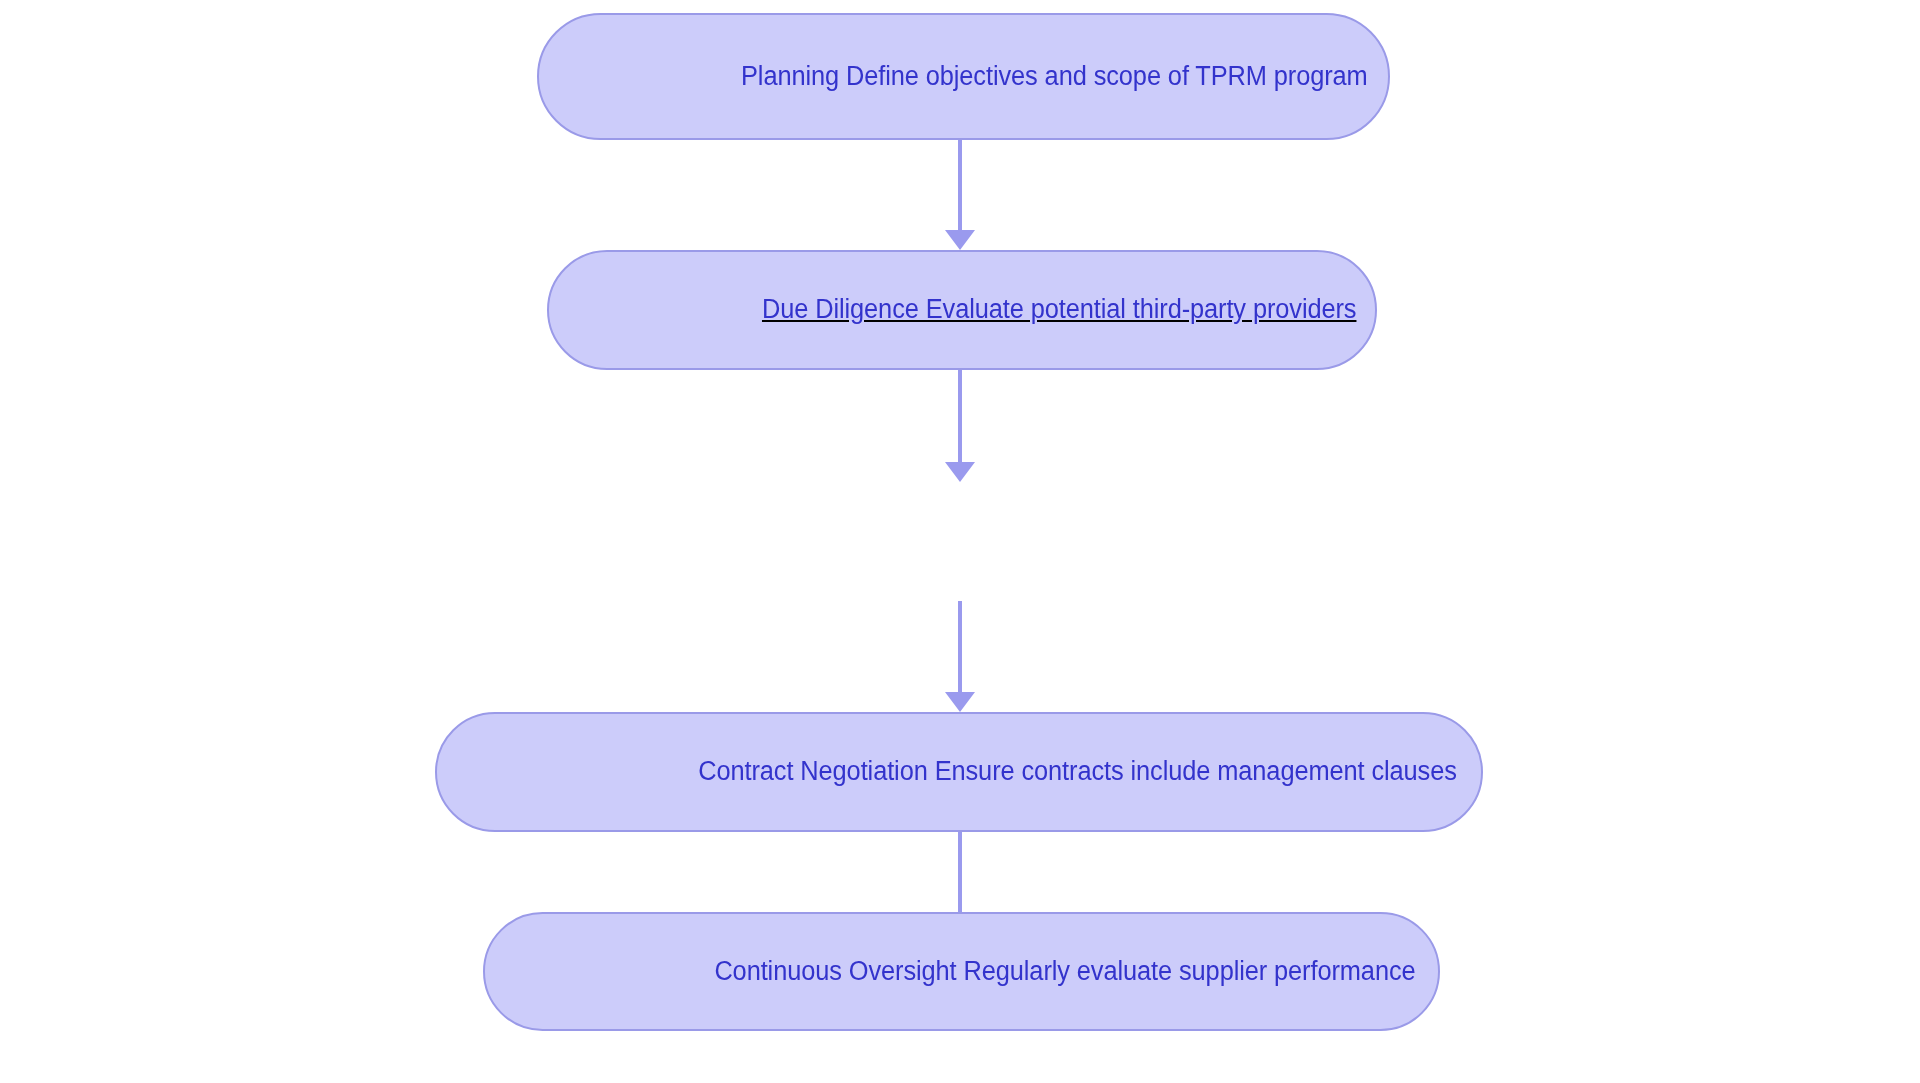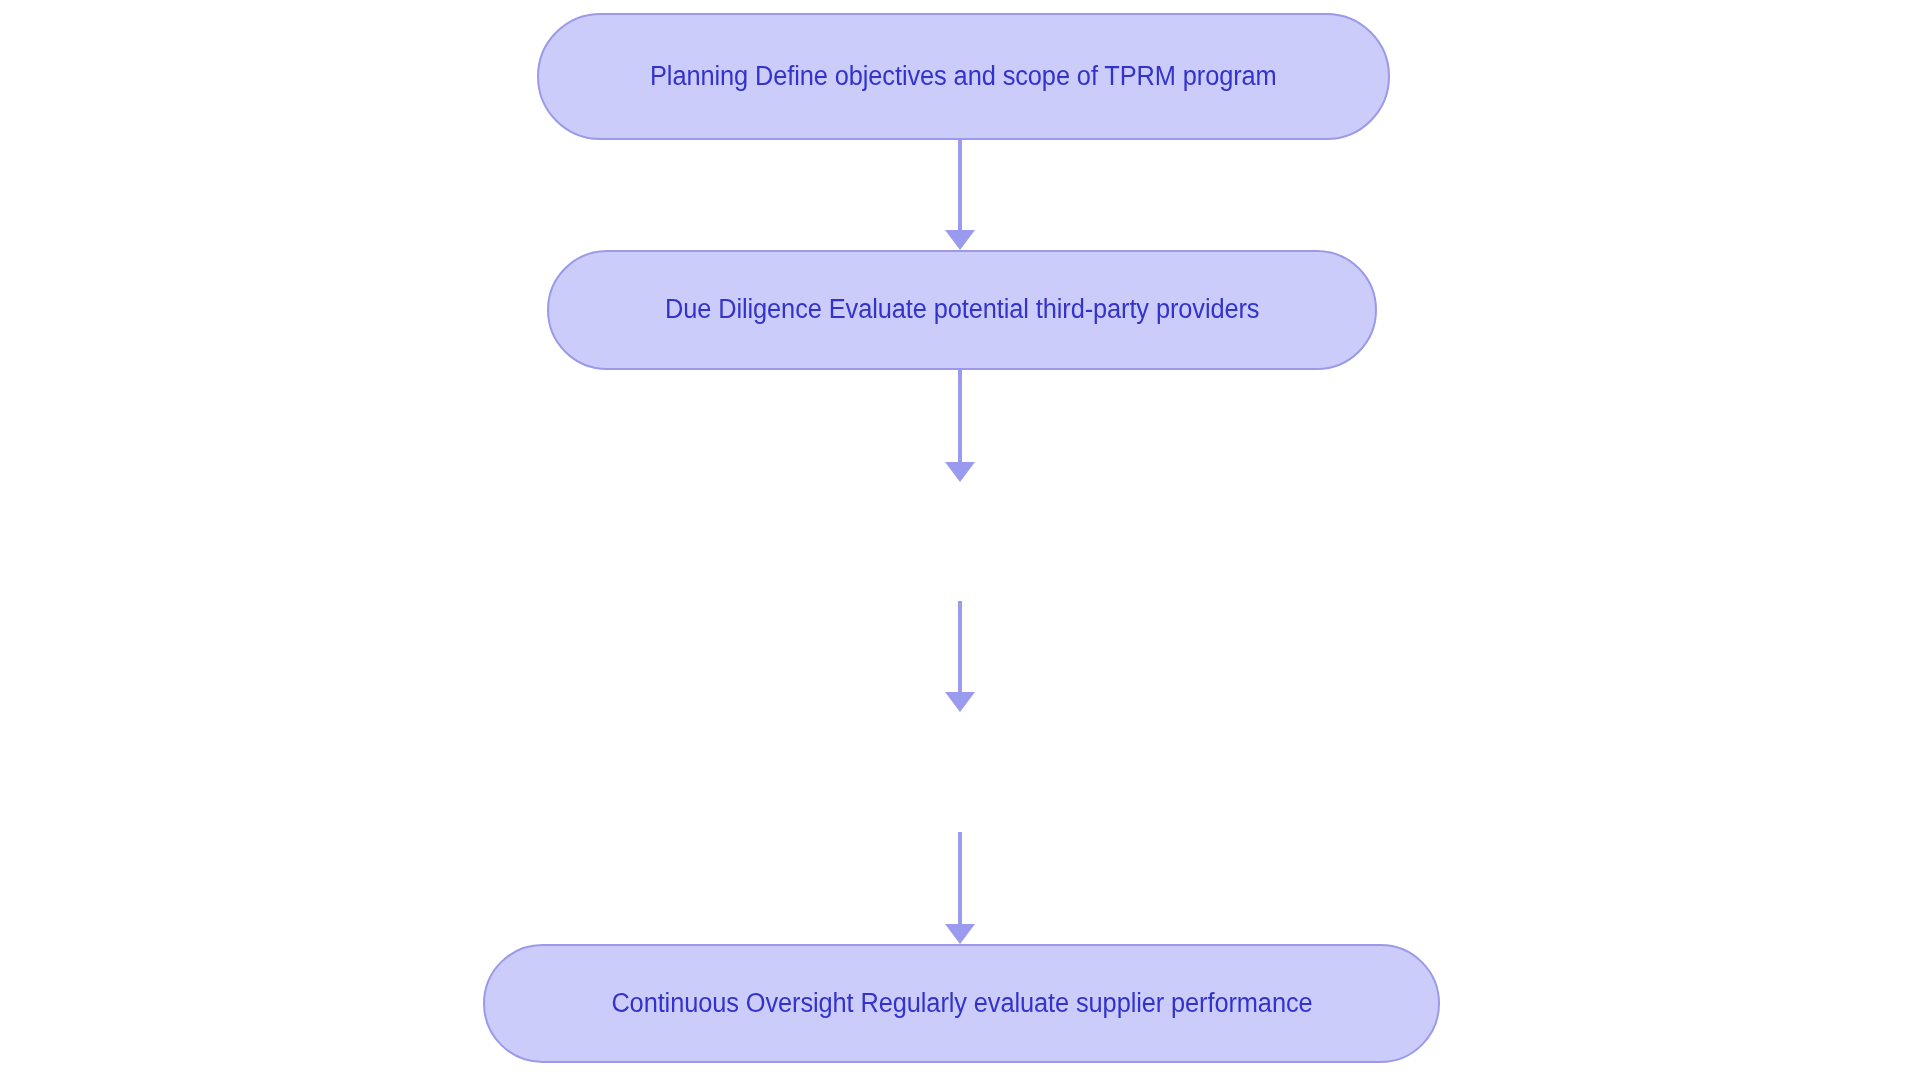--- a/index.html
+++ b/index.html
@@ -31,21 +31,21 @@
     height: 1083px;
     pointer-events: none;
   }
 
   
   .flow-node {
     position: absolute;
     box-sizing: border-box;
     display: flex;
     align-items: center;
-    justify-content: center;
+    justify-content: flex-end;
     background: #ccccfa;
     border: 2px solid #9a9ae8;
     border-radius: 999px;
     z-index: 2;
   }
 
   .flow-node-label {
     color: #3333cc;
     font-family: "Liberation Sans", "DejaVu Sans", sans-serif;
     font-size: 27px;
@@ -53,24 +53,24 @@
     letter-spacing: -0.1px;
     line-height: 1.15;
     white-space: nowrap;
     text-align: center;
     transform: scaleX(0.94);
     transform-origin: center center;
   }
 
   
   #node-0 { left: 537px; top: 13px;  width: 853px;  height: 127px; }
-  #node-1 { left: 547px; top: 250px; width: 830px;  height: 120px; }
+  #node-1 { left: 547px; top: 250px; width: 830px;  height: 120px; text-decoration: underline; }
   #node-2 { left: 490px; top: 482px; width: 945px;  height: 119px; }
   #node-3 { left: 435px; top: 712px; width: 1048px; height: 120px; }
-  #node-4 { left: 483px; top: 944px; width: 957px;  height: 119px; }
+  #node-4 { left: 483px; top: 912px; width: 957px;  height: 119px; }
 </style>
 </head>
 <body>
 
 <div id="flow-canvas">
 
   <svg class="connector-layer" width="1920" height="1083" viewBox="0 0 1920 1083" xmlns="http://www.w3.org/2000/svg">
 
     <g>
       <line x1="960" y1="140" x2="960" y2="232" stroke="#9a9aee" stroke-width="4"></line>
@@ -95,18 +95,21 @@
 
   <div class="flow-node" id="node-0">
     <span class="flow-node-label">Planning Define objectives and scope of TPRM program</span>
   </div>
 
   <div class="flow-node" id="node-1">
     <span class="flow-node-label">Due Diligence Evaluate potential third-party providers</span>
   </div>
 
 
+  <div class="flow-node" id="node-3">
+    <span class="flow-node-label">Contract Negotiation Ensure contracts include management clauses</span>
+  </div>
 
   <div class="flow-node" id="node-4">
     <span class="flow-node-label">Continuous Oversight Regularly evaluate supplier performance</span>
   </div>
 
 </div>
 
 </body></html>

